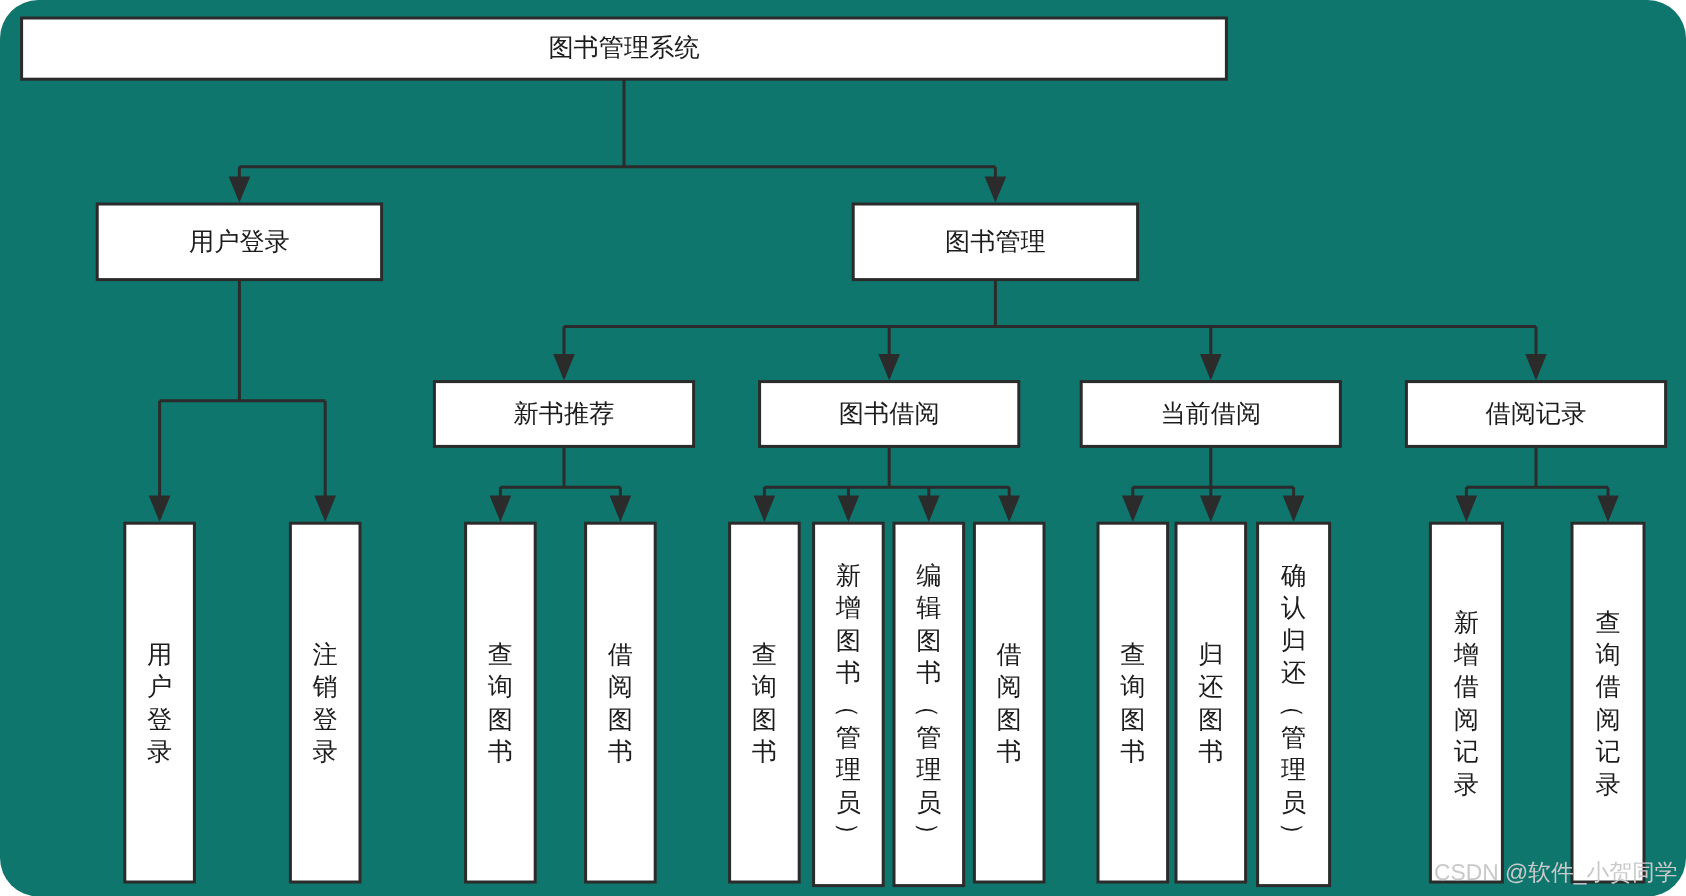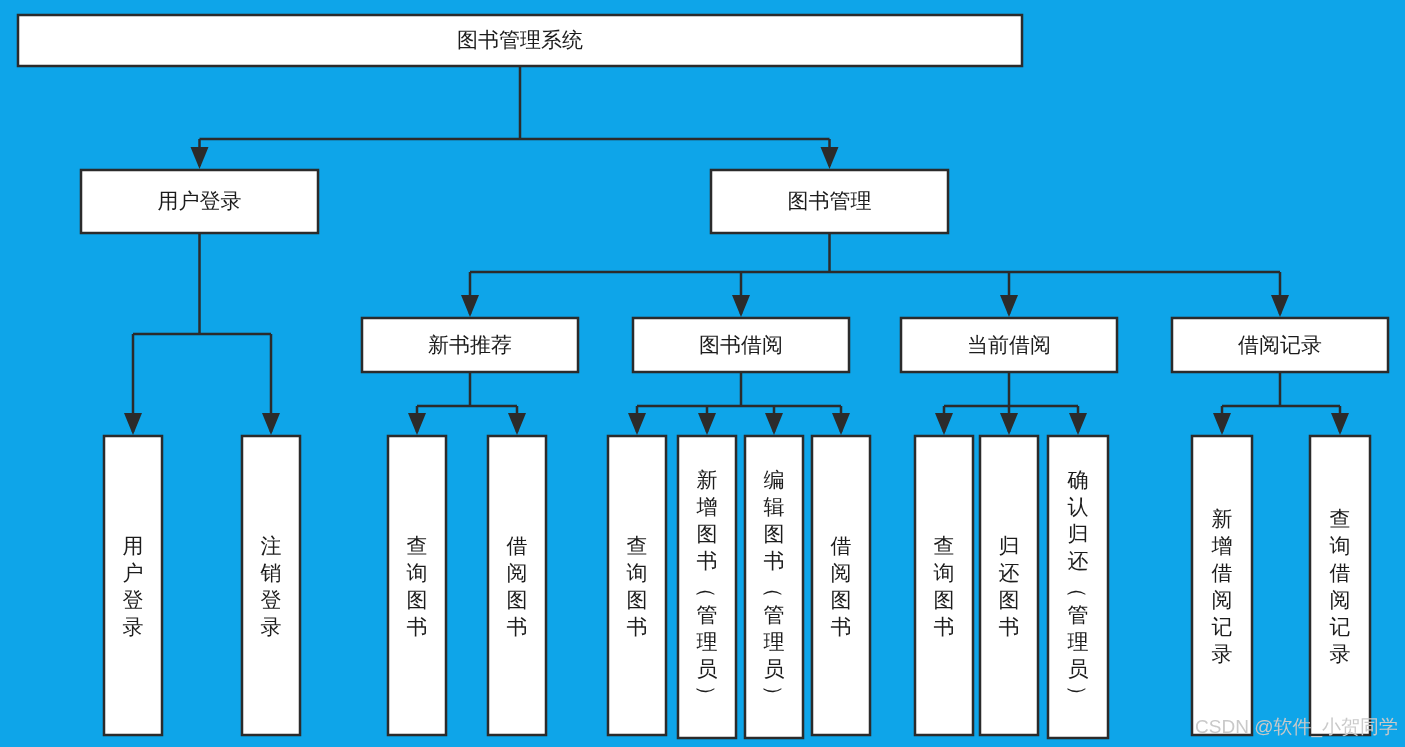--- a/index.html
+++ b/index.html
@@ -10,21 +10,22 @@
   body {
     width: 1405px;
     height: 747px;
     font-family: "Liberation Sans", "DejaVu Sans", sans-serif;
     overflow: hidden;
   }
   #diagram-root {
     position: relative;
     width: 1405px;
     height: 747px;
-    background: #0ea5e9;
+    background: #0f766e;
+    border-radius: 32px;
   }
   svg.diagram-canvas {
     position: absolute;
     top: 0;
     left: 0;
     width: 1405px;
     height: 747px;
   }
   .node-box {
     fill: #ffffff;

